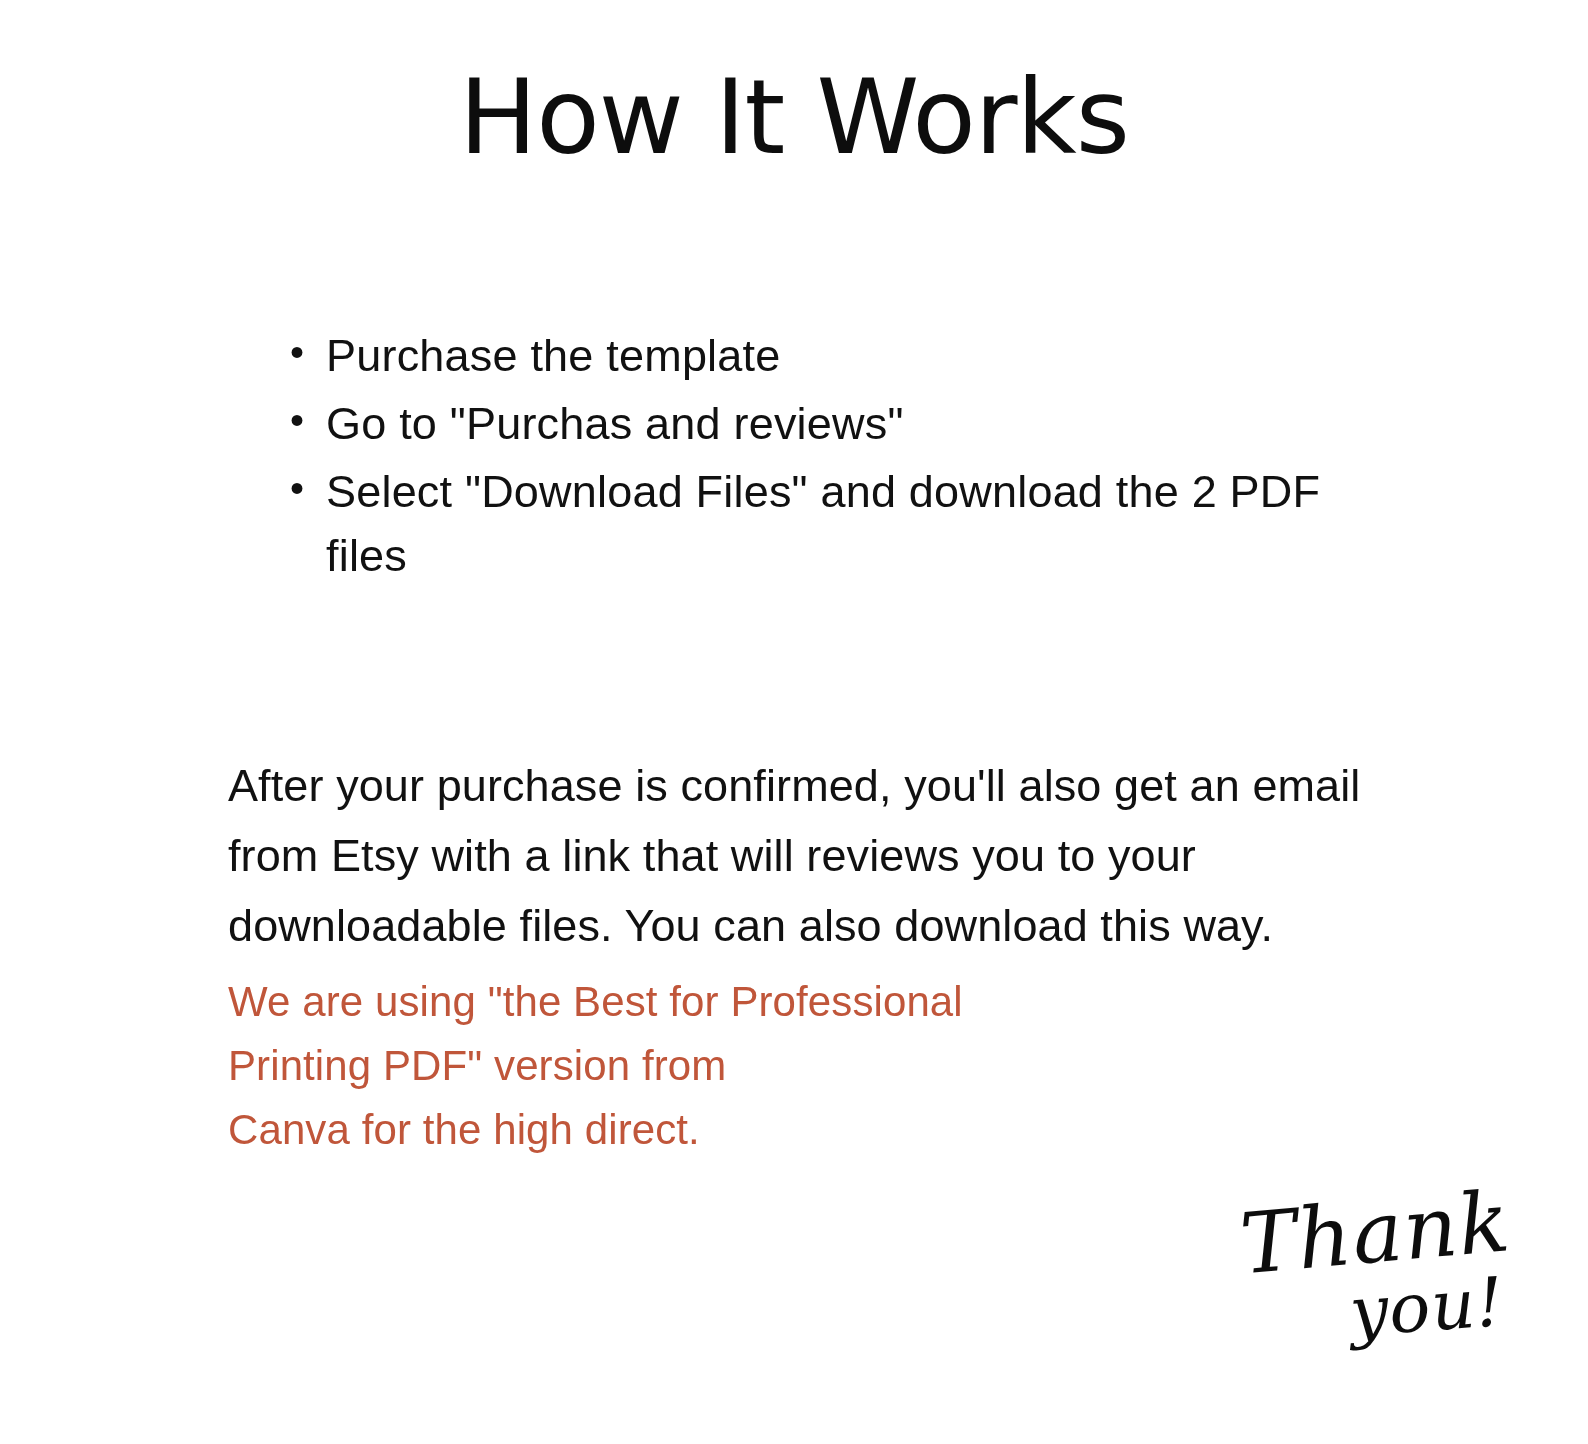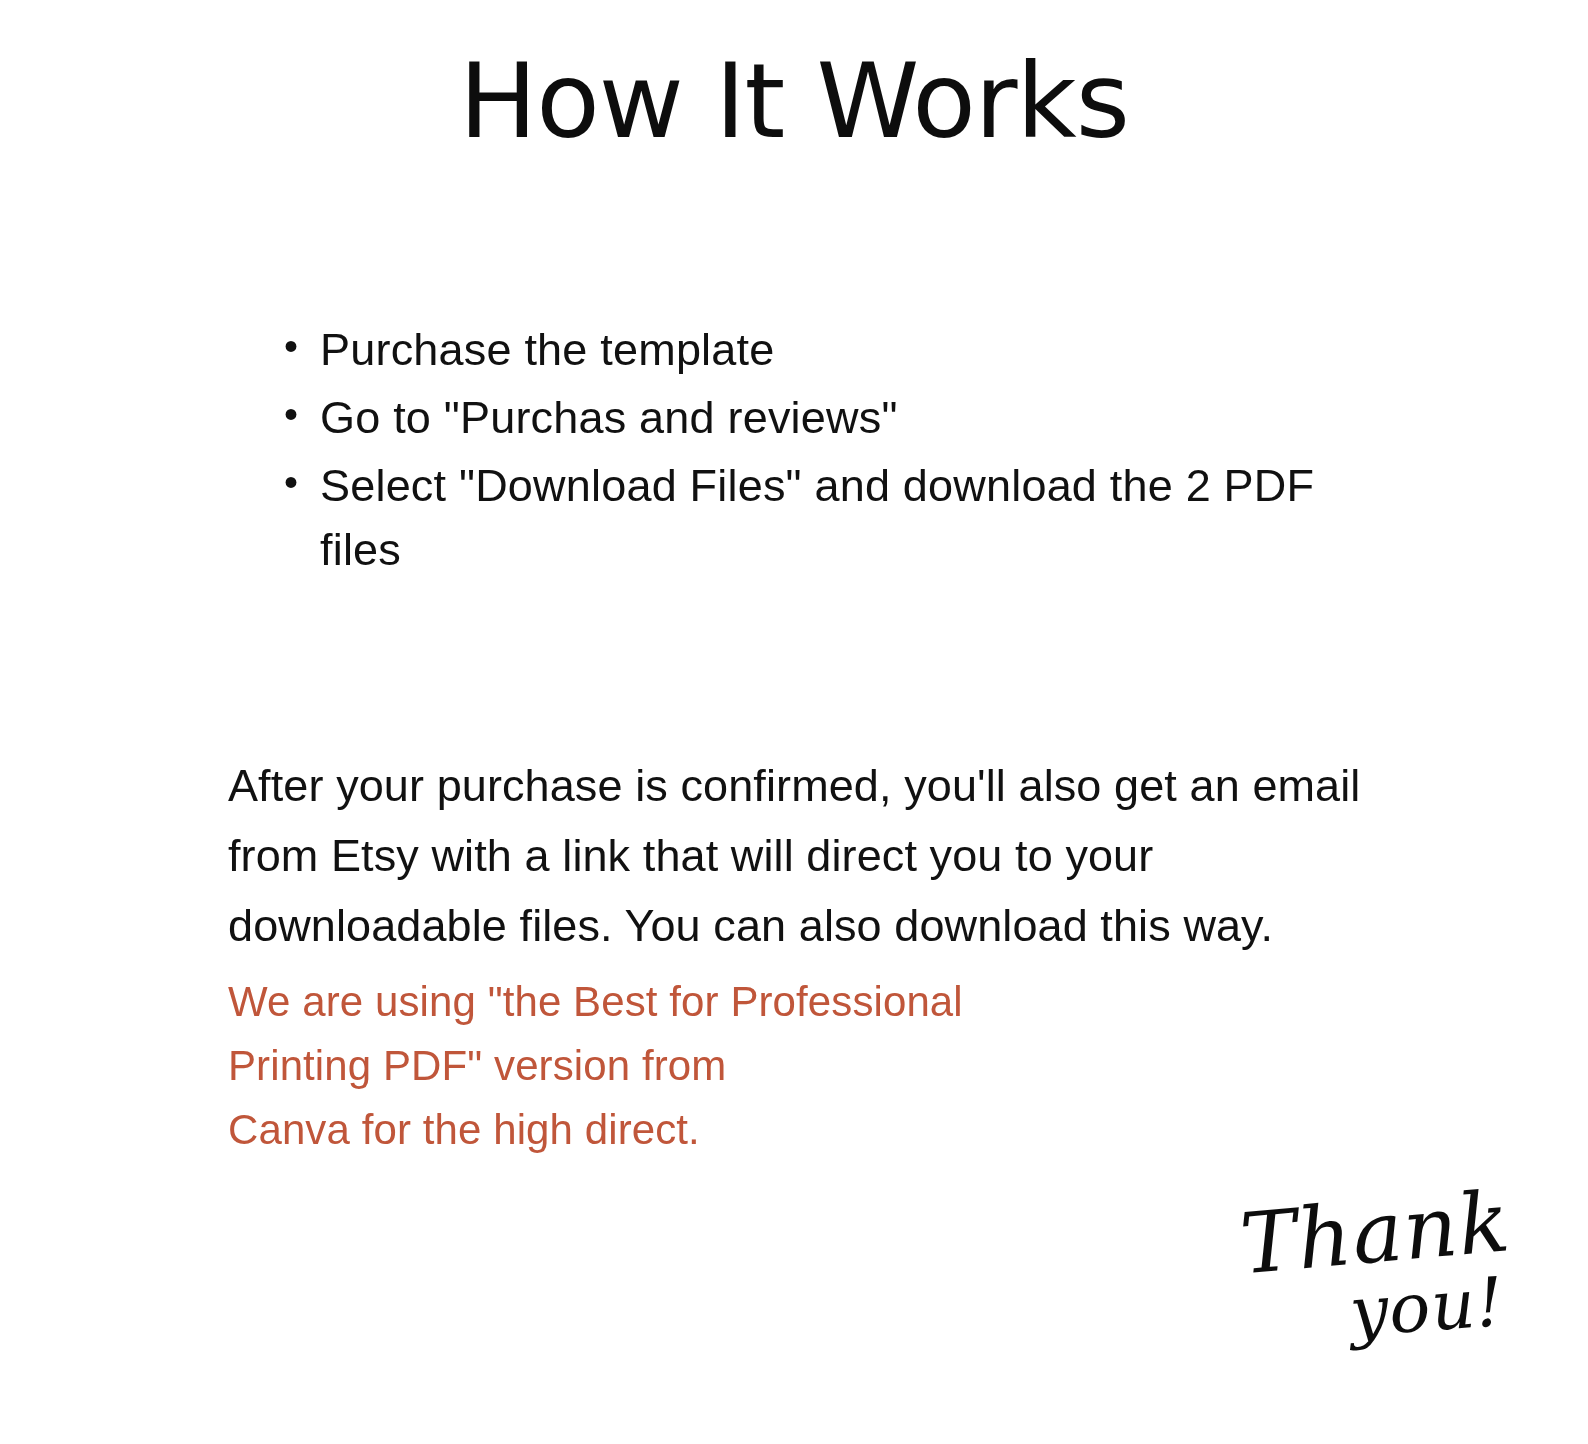--- a/index.html
+++ b/index.html
@@ -21,26 +21,26 @@
     background: #ffffff;
     box-sizing: border-box;
   }
   .title {
     text-align: center;
     font-size: 104px;
     font-weight: 400;
     letter-spacing: -1px;
     color: #0d0d0d;
     margin: 0;
-    padding-top: 44px;
+    padding-top: 60px;
     line-height: 1.1;
     font-family: "DejaVu Sans", sans-serif;
   }
   .bullets {
-    margin: 8px;
+    margin: 14px;
     padding: 0;
     list-style: none;
     position: absolute;
     left: 268px;
     top: 310px;
     width: 1130px;
   }
   .bullets li {
     position: relative;
     font-size: 45px;
@@ -121,21 +121,21 @@
 <div class="page">
 
   <h1 class="title">How It Works</h1>
 
   <ul class="bullets">
     <li>Purchase the template</li>
     <li>Go to "Purchas and reviews"</li>
     <li>Select "Download Files" and download the 2 PDF files</li>
   </ul>
 
-  <p class="paragraph">After your purchase is confirmed, you'll also get an email from Etsy with a link that will direct you to your downloadable files. You can also download this way.</p>
+  <p class="paragraph">After your purchase is confirmed, you'll also get an email from Etsy with a link that will reviews you to your downloadable files. You can also download this way.</p>
 
   <div class="note" style="color: rgb(192, 86, 58);">
     <span class="note-line">We are using "the Best for Professional</span>
     <span class="note-line">Printing PDF" version from</span>
     <span class="note-line">Canva for the high direct.</span>
   </div>
 
   <div class="thankyou">
     <span class="ty-main">Thank</span>
     <span class="ty-sub">you!</span>

